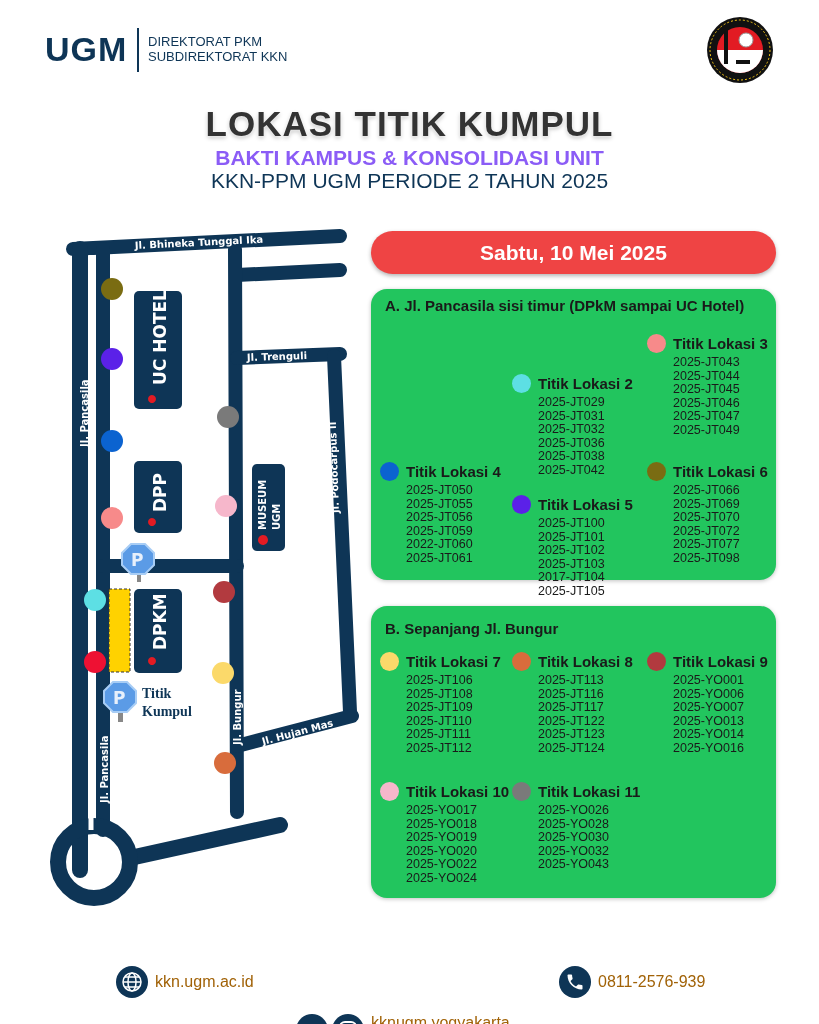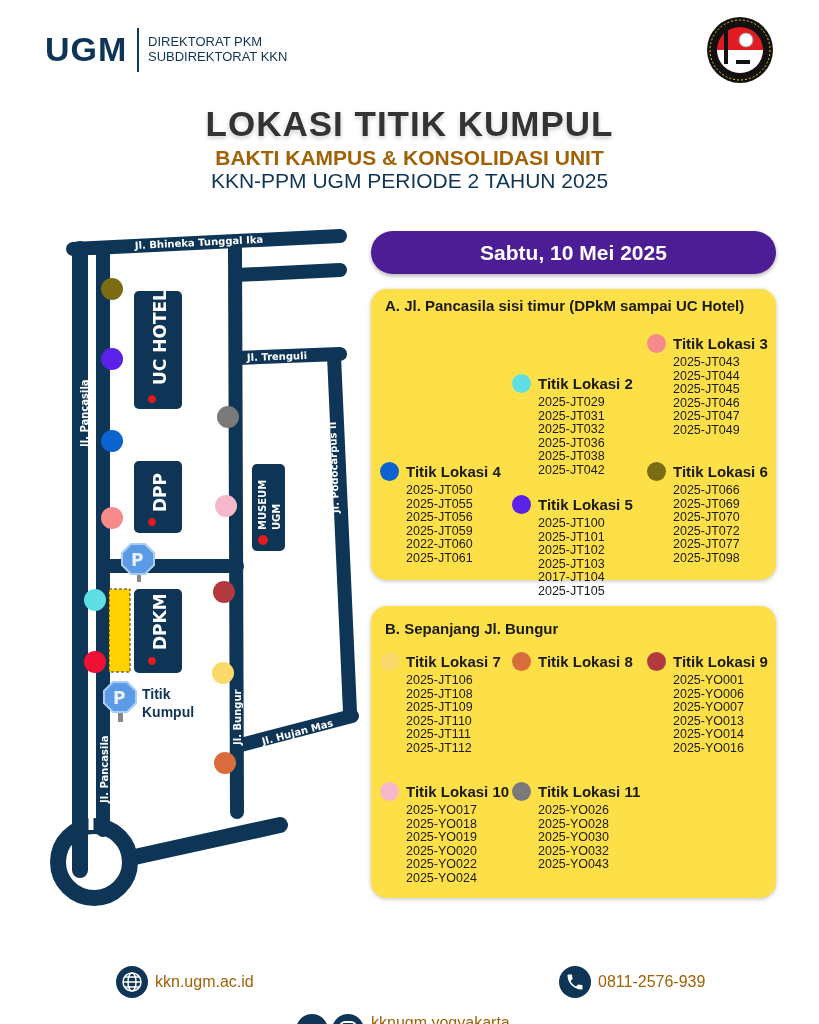--- a/index.html
+++ b/index.html
@@ -4,30 +4,30 @@
 <style>
   html,body{margin:0;padding:0;}
   body{width:819px;height:1024px;background:#ffffff;position:relative;overflow:hidden;font-family:"DejaVu Sans",sans-serif;color:#1a1a1a;}
   .abs{position:absolute;}
   
   .ugm-logo{left:45px;top:30px;font-family:"Liberation Sans",sans-serif;font-weight:bold;font-size:34px;color:#0e3556;letter-spacing:1px;}
   .logo-divider{left:137px;top:28px;width:2px;height:44px;background:#0e3556;}
   .dir-text{left:148px;top:34px;font-family:"Liberation Sans",sans-serif;font-size:13px;line-height:15px;color:#0e3556;}
   .kkn-emblem{left:706px;top:16px;width:68px;height:68px;}
   .title-main{left:0;width:819px;top:104px;text-align:center;font-family:"Liberation Sans",sans-serif;font-weight:900;font-size:35px;color:#333;letter-spacing:1px;text-shadow:0 0 3px #fff,0 2px 4px rgba(0,0,0,.25);}
-  .title-sub{left:0;width:819px;top:146px;text-align:center;font-family:"Liberation Sans",sans-serif;font-weight:900;font-size:21px;color:#a16207;}
+  .title-sub{left:0;width:819px;top:146px;text-align:center;font-family:"Liberation Sans",sans-serif;font-weight:900;font-size:21px;color:#8b5cf6;}
   .title-sub2{left:0;width:819px;top:169px;text-align:center;font-family:"Liberation Sans",sans-serif;font-size:21px;color:#0e3556;}
   
   .map{left:0;top:220px;width:370px;height:700px;}
   .road-label{font-family:"DejaVu Sans",sans-serif;font-weight:bold;fill:#fff;font-size:10px;}
   .bld-label{font-family:"DejaVu Sans",sans-serif;font-weight:bold;fill:#fff;}
-  .kumpul-label{left:142px;top:685px;font-family:Liberation Sans, sans-serif;font-weight:bold;font-size:14px;color:#0e3556;line-height:18px;}
+  .kumpul-label{left:142px;top:685px;font-family:Liberation Serif, serif;font-weight:bold;font-size:14px;color:#0e3556;line-height:18px;}
   
-  .date-pill{left:371px;top:231px;width:405px;height:43px;border-radius:22px;background:#4c1d95;color:#fff;text-align:center;line-height:43px;font-family:"Liberation Sans",sans-serif;font-weight:bold;font-size:21px;box-shadow:0 2px 4px rgba(0,0,0,.3);}
-  .section{left:371px;width:405px;background:#fde047;border-radius:16px;box-shadow:0 1px 4px rgba(0,0,0,.25);}
+  .date-pill{left:371px;top:231px;width:405px;height:43px;border-radius:22px;background:#ef4444;color:#fff;text-align:center;line-height:43px;font-family:"Liberation Sans",sans-serif;font-weight:bold;font-size:21px;box-shadow:0 2px 4px rgba(0,0,0,.3);}
+  .section{left:371px;width:405px;background:#22c55e;border-radius:16px;box-shadow:0 1px 4px rgba(0,0,0,.25);}
   .section-title{position:absolute;left:14px;top:8px;font-family:"Liberation Sans",sans-serif;font-weight:bold;font-size:15px;color:#1a1a1a;}
   .loc{position:absolute;width:135px;}
   .loc-head{display:flex;align-items:center;height:20px;}
   .dot{width:19px;height:19px;border-radius:50%;flex:none;margin-right:7px;}
   .loc-name{font-family:"Liberation Sans",sans-serif;font-weight:bold;font-size:15px;color:#1a1a1a;white-space:nowrap;}
   .codes{margin:3px 0 0 26px;font-family:"Liberation Sans",sans-serif;font-size:12.5px;line-height:13.5px;color:#1a1a1a;}
   
   .foot-icon{width:32px;height:32px;border-radius:50%;background:#0e3556;display:flex;align-items:center;justify-content:center;}
   .foot-text{font-family:Liberation Sans, sans-serif;font-size:16px;color:#a16207;}
 </style>
@@ -236,20 +236,28 @@
         <div>2025-JT110</div>
         <div>2025-JT111</div>
         <div>2025-JT112</div>
     </div>
   </div>
   <div class="loc" style="left:141px;top:45px;">
     <div class="loc-head">
         <span class="dot" style="background:#d86c3c"></span>
         <span class="loc-name">Titik Lokasi 8</span>
       </div>
+    <div class="codes">
+      <div>2025-JT113</div>
+        <div>2025-JT116</div>
+        <div>2025-JT117</div>
+        <div>2025-JT122</div>
+        <div>2025-JT123</div>
+        <div>2025-JT124</div>
+    </div>
   </div>
   <div class="loc" style="left:276px;top:45px;">
     <div class="loc-head">
         <span class="dot" style="background:#b23a3f"></span>
         <span class="loc-name">Titik Lokasi 9</span>
       </div>
     <div class="codes">
       <div>2025-YO001</div>
         <div>2025-YO006</div>
         <div>2025-YO007</div>

